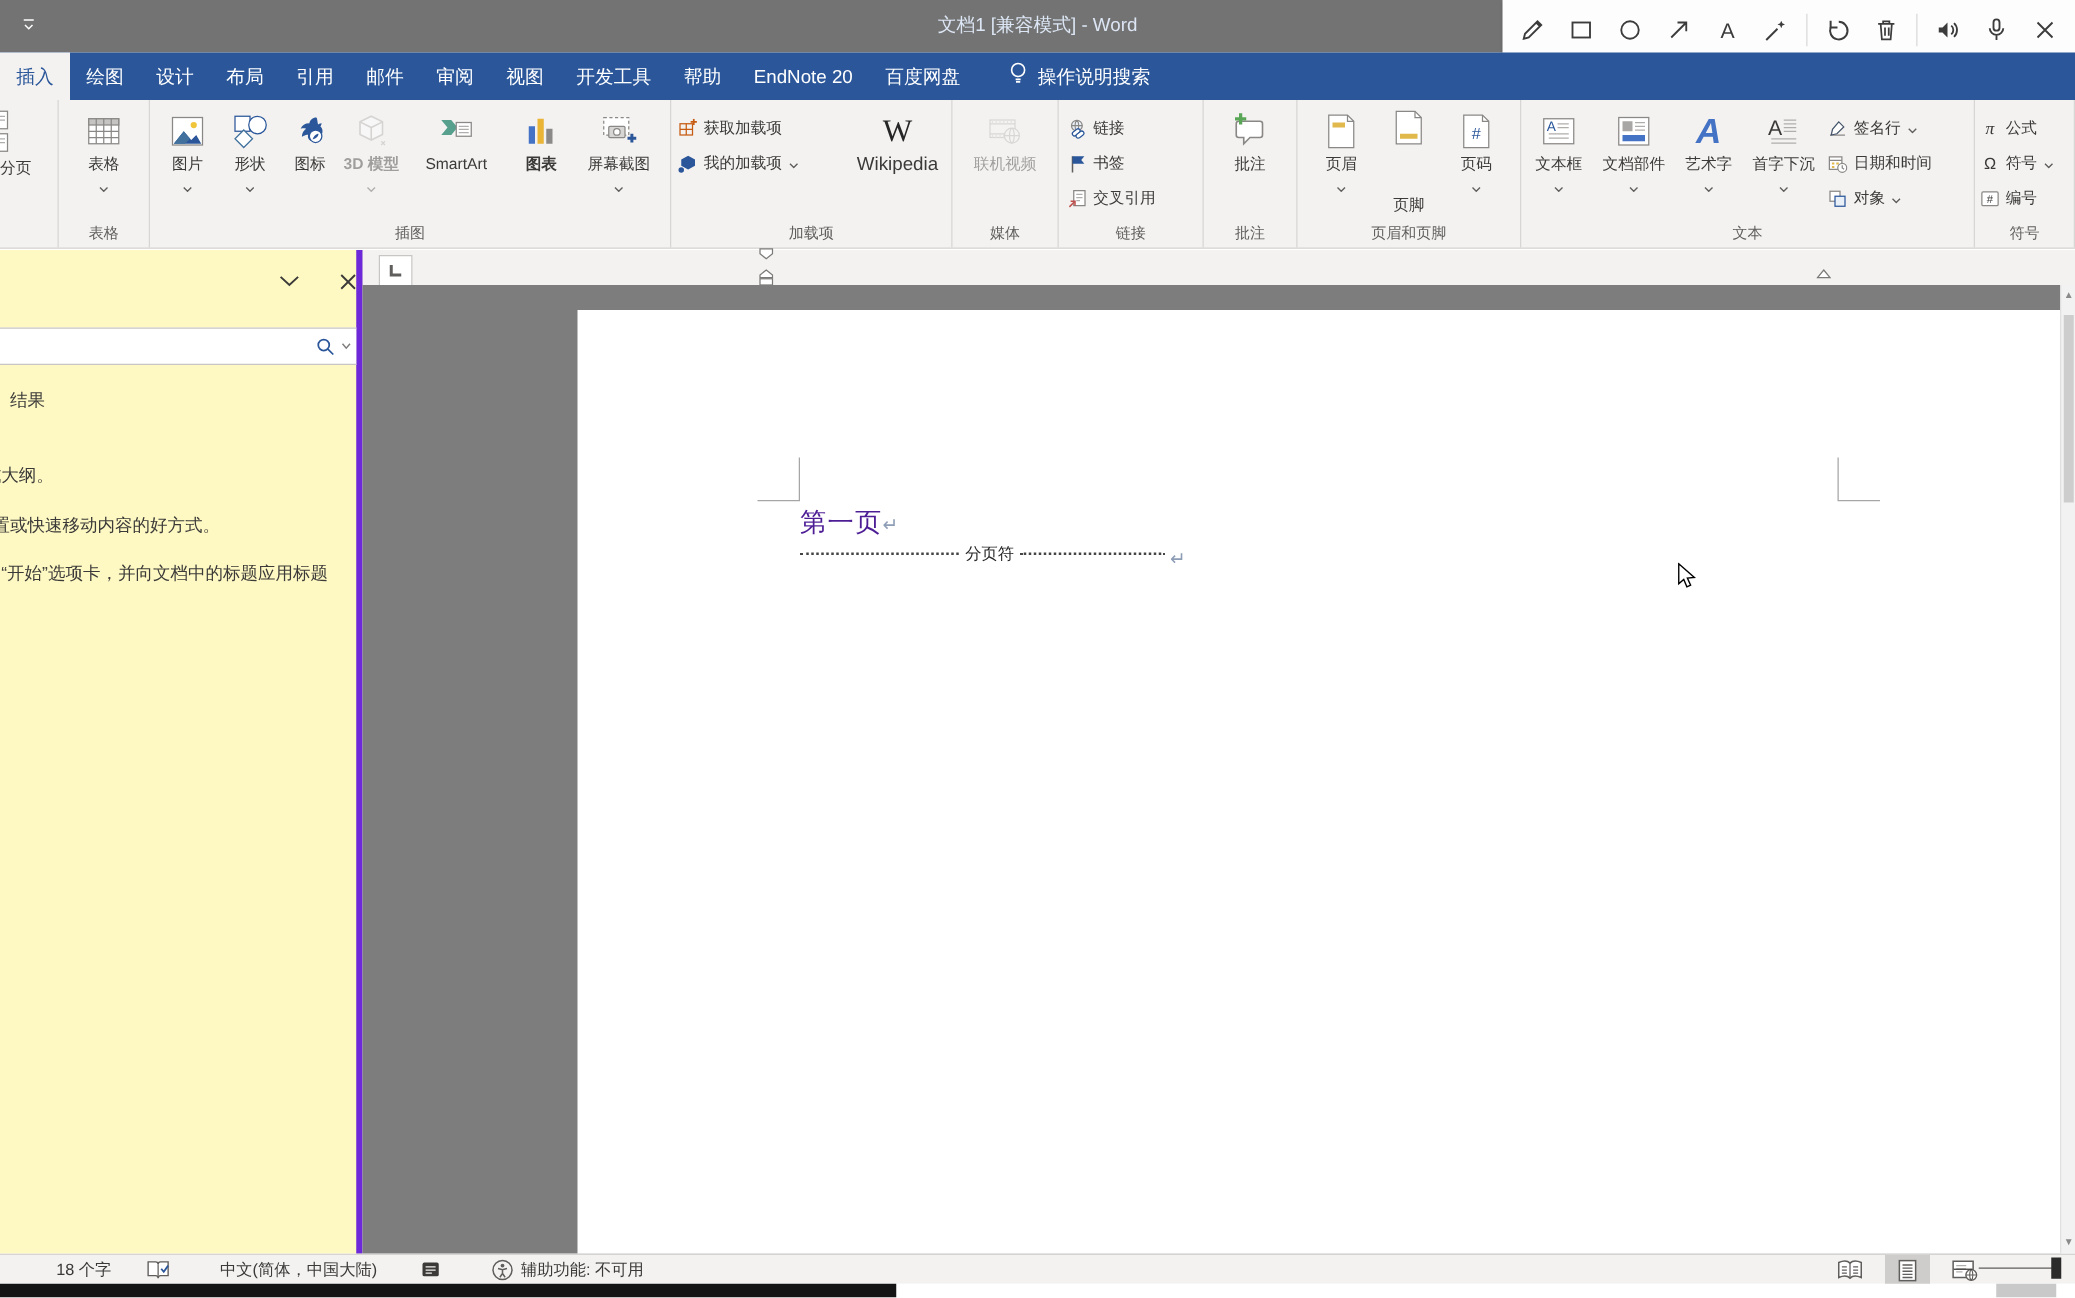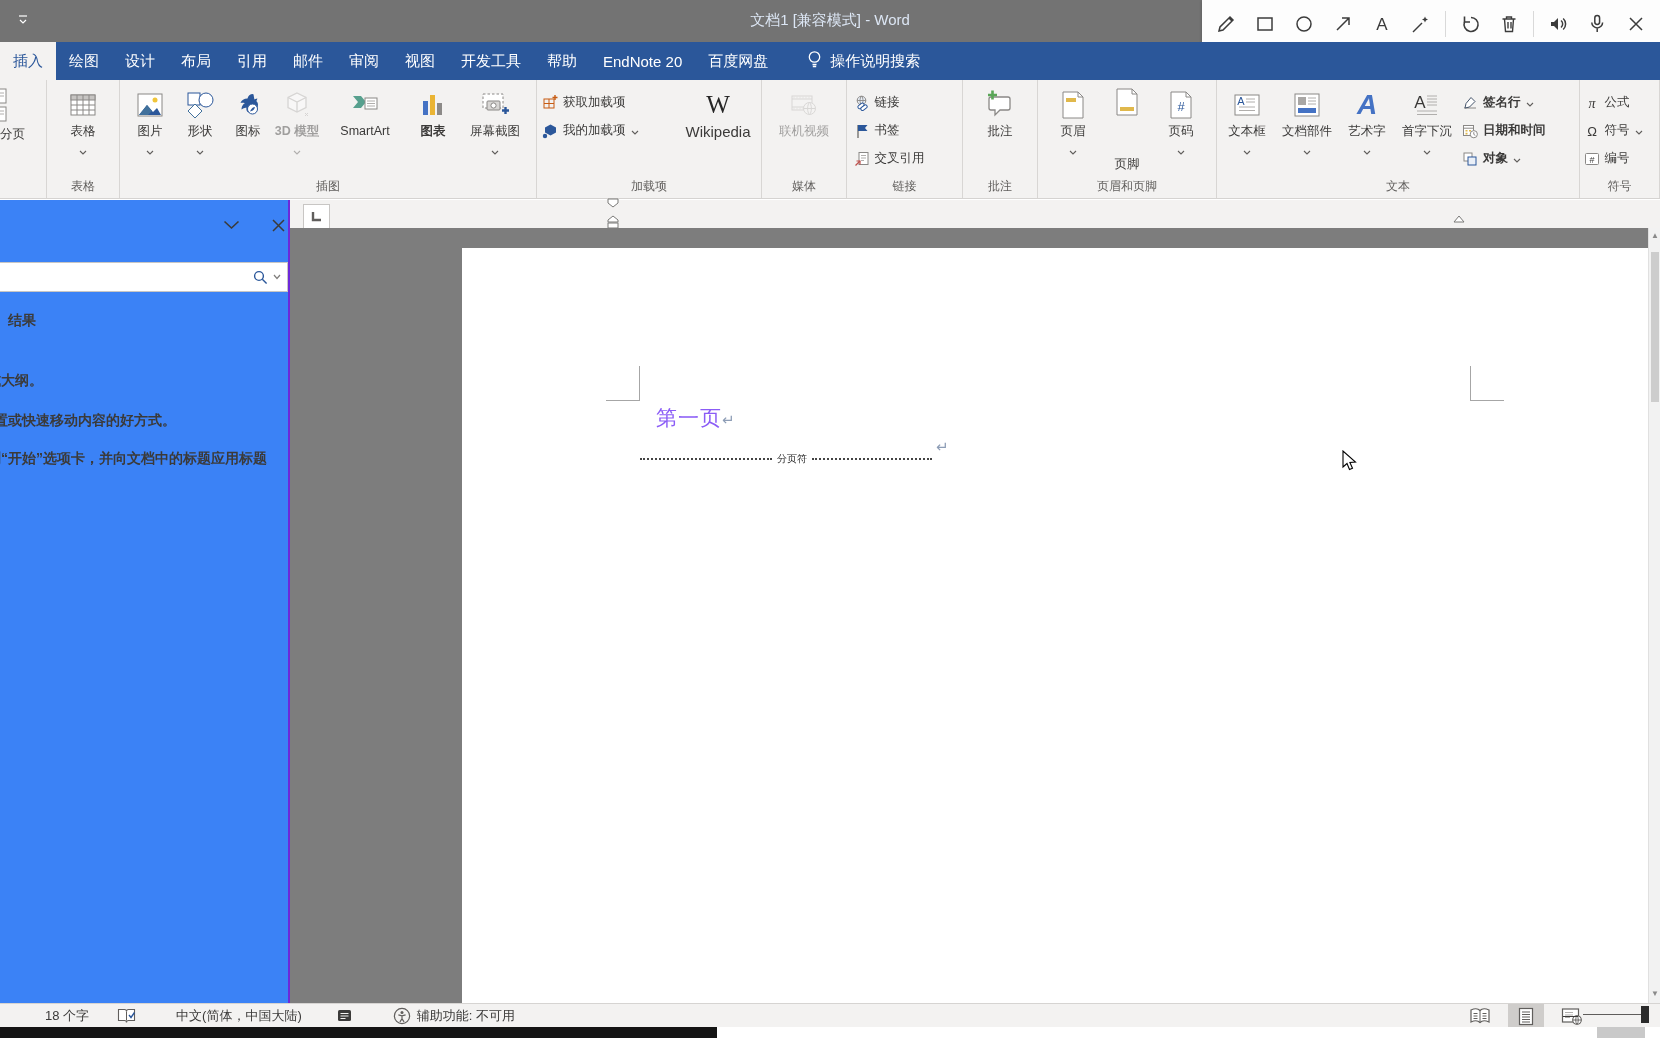--- a/index.html
+++ b/index.html
@@ -45,29 +45,29 @@
   .ruler-gray{background:#b8b6b4;}
   .ruler-white{background:#ffffff;}
   .rcell{flex:1;display:flex;align-items:center;justify-content:space-between;height:100%;}
   .rtick{width:1px;height:5px;background:#555;}
   .rnum{font-size:9px;color:#3b3a39;}
   
   #canvas{left:290px;top:228px;width:1358px;height:775px;background:#7d7d7d;overflow:hidden;}
   #page{left:172px;top:20px;width:1186px;height:760px;background:#fff;}
   .cornermark{position:absolute;background:#a6a6a6;}
   .pilcrow{color:#8d9db6;font-size:15px;}
-  #pagebreak{left:640px;top:452px;width:292px;display:flex;align-items:center;color:#262626;font-size:10px;}
+  #pagebreak{left:640px;top:434px;width:292px;display:flex;align-items:center;color:#262626;font-size:13px;}
   .pb-dots{border-bottom:2px dotted #444;height:1px;flex:1;transform:translateY(-1px);}
   #pb-pilcrow{left:936px;top:438px;}
   
   #vscroll{left:1648px;top:228px;width:12px;height:775px;background:#f2f2f2;border-left:1px solid #e0e0e0;box-sizing:border-box;}
   #vthumb{left:2px;top:24px;width:8px;height:150px;background:#cdcdcd;}
   .scroll-arrow{left:2px;width:8px;height:8px;color:#8a8a8a;font-size:8px;line-height:8px;text-align:center;}
   
-  #navpane{left:0;top:200px;width:290px;height:803px;background:#3b82f6;border-right:2px solid #6d28d9;box-sizing:border-box;overflow:hidden;font-weight:bold;}
+  #navpane{left:0;top:200px;width:290px;height:803px;background:#fef9c3;border-right:5px solid #6d28d9;box-sizing:border-box;overflow:hidden;}
   .pane-topbtn{position:absolute;width:24px;height:22px;display:flex;align-items:center;justify-content:center;cursor:pointer;}
   #pane-search{position:absolute;left:-20px;top:62px;width:308px;height:30px;background:#fff;border:1px solid #c8c6c4;box-sizing:border-box;
                display:flex;align-items:center;justify-content:flex-end;padding-right:6px;gap:5px;}
   .pane-line{position:absolute;font-size:14px;color:#3b3a39;white-space:nowrap;}
   
   #statusbar{left:0;top:1003px;width:1660px;height:24px;background:#f3f2f1;border-top:1px solid #d6d4d2;box-sizing:border-box;
              display:flex;align-items:center;font-size:13px;color:#3b3a39;}
   .sb-item{display:flex;align-items:center;cursor:pointer;white-space:nowrap;}
   #sb-views{position:absolute;right:70px;top:0;height:24px;display:flex;align-items:center;gap:10px;}
   .viewbtn{width:36px;height:24px;display:flex;align-items:center;justify-content:center;cursor:pointer;}
@@ -485,21 +485,21 @@
           <svg width="32" height="32" viewBox="0 0 32 32">
             <text x="9" y="19" font-size="17" text-anchor="middle" fill="#3b3a39">A</text>
             <path d="M16 7h10M16 10h10M16 13h10M16 16h10M6 22h20M6 25.5h20" stroke="#b0aeac"></path>
           </svg>
         </div>
         <div class="blabel">首字下沉</div>
         <div class="bchev"><svg width="8" height="5" viewBox="0 0 8 5">
             <path d="M1 1l3 3 3-3" stroke="#605e5c" stroke-width="1.1" fill="none"></path>
           </svg></div>
       </div>
-      <div class="smallcol" style="width: 118px; font-weight: bold;">
+      <div class="smallcol" style="width: 118px;">
         <div class="btn-small">
           <span style="display:flex">
             <svg width="16" height="16" viewBox="0 0 16 16">
               <path d="M2 13h12" stroke="#8a8886"></path>
               <path d="M9 2.5l4 4-5.5 5.5-4.5 1 1-4.5z" fill="#fff" stroke="#44546a"></path>
             </svg>
           </span>
           <span>签名行</span>
           <span><svg width="8" height="5" viewBox="0 0 8 5">
               <path d="M1 1l3 3 3-3" stroke="#605e5c" stroke-width="1.1" fill="none"></path>
@@ -762,21 +762,21 @@
 <div class="abs" id="canvas">
   <div class="abs" id="page"></div>
 
   <div class="cornermark" style="left:349px;top:138px;width:1px;height:34px;"></div>
   <div class="cornermark" style="left:316px;top:172px;width:34px;height:1px;"></div>
   <div class="cornermark" style="left:1180px;top:138px;width:1px;height:34px;"></div>
   <div class="cornermark" style="left:1180px;top:172px;width:34px;height:1px;"></div>
 </div>
 
 <div class="abs" id="doc-heading-wrap" style="left:640px;top:404px;">
-  <span id="doc-heading-text" style="font-size:21px;color:#8b5cf6;letter-spacing:1px;margin-left:16px;">第一页</span><span class="pilcrow">↵</span>
+  <span id="doc-heading-text" style="font-size:21px;color:#4c1d95;letter-spacing:1px;">第一页</span><span class="pilcrow">↵</span>
 </div>
 
 <div class="abs" id="pagebreak">
   <span class="pb-dots" style="flex:11;"></span>
   <span style="padding:0 5px;">分页符</span>
   <span class="pb-dots" style="flex:10;"></span>
 </div>
 <div class="abs pilcrow" id="pb-pilcrow">↵</div>
 
 <div class="abs" id="vscroll">

